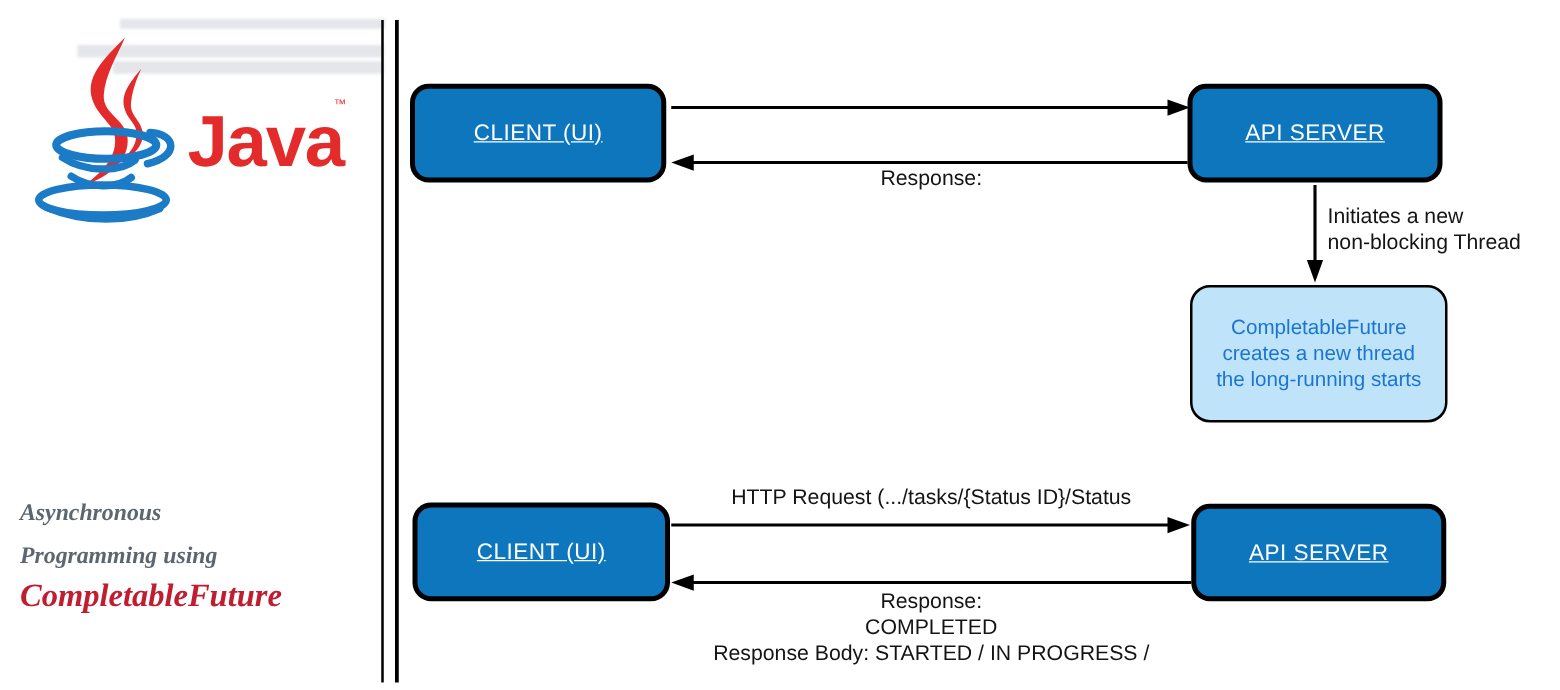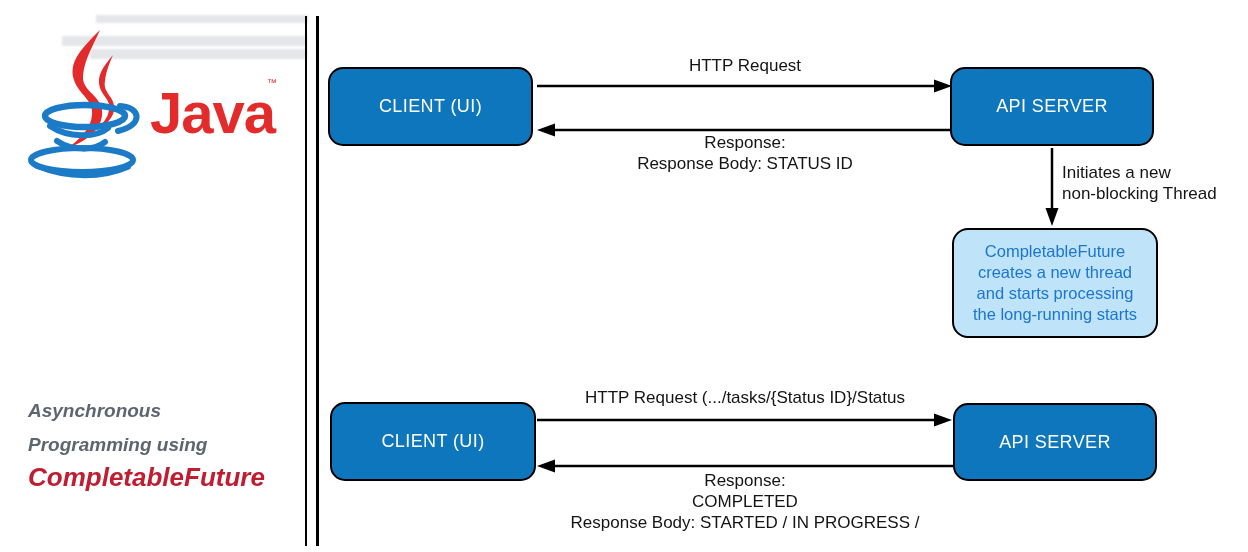--- a/index.html
+++ b/index.html
@@ -14,28 +14,28 @@
   .g3{left:90px;top:49px;width:217px;height:10px;}
   
   .vline{position:absolute;background:#000;}
   .v1{left:305px;top:16px;width:2px;height:530px;}
   .v2{left:316px;top:16px;width:3px;height:530px;}
   
   .java-logo{position:absolute;left:8px;top:14px;width:290px;height:175px;}
   .java-word{font-family:"Liberation Sans",sans-serif;font-weight:600;font-size:58px;fill:var(--java-red);letter-spacing:-1px;}
   .java-tm{font-family:"Liberation Sans",sans-serif;font-size:10px;fill:var(--java-red);}
   
-  .caption{position:absolute;left:28px;top:394px;font-style:italic;font-weight:bold;}
+  .caption{position:absolute;left:16px;top:394px;font-style:italic;font-weight:bold;font-family:Liberation Serif, serif;}
   .cap-line{font-size:19px;line-height:34px;color:var(--caption-gray);}
   .cap-emph{font-size:26px;line-height:30px;color:var(--caption-red);}
   
   .node{
-    position:absolute;background:var(--node-fill);border:2px solid #000000;border-radius:15px;
+    position:absolute;background:var(--node-fill);border:4px solid #000000;border-radius:15px;
     color:var(--node-text);display:flex;align-items:center;justify-content:center;
-    font-size:18px;letter-spacing:.4px;box-sizing:border-box;
+    font-size:18px;letter-spacing:.4px;box-sizing:border-box;text-decoration:underline;
   }
   .client1{left:328px;top:67px;width:205px;height:79px;}
   .api1{left:950px;top:67px;width:204px;height:79px;}
   .client2{left:330px;top:402px;width:206px;height:79px;}
   .api2{left:953px;top:403px;width:204px;height:78px;}
   .future{
     position:absolute;left:952px;top:228px;width:206px;height:110px;box-sizing:border-box;
     background:var(--future-fill);border:2.5px solid #000;border-radius:16px;
     color:var(--future-text);font-size:16.5px;line-height:21px;
     display:flex;flex-direction:column;align-items:center;justify-content:center;text-align:center;
@@ -112,34 +112,31 @@
 
   <div class="node client1">
     <span>CLIENT (UI)</span>
   </div>
   <div class="node api1">
     <span>API SERVER</span>
   </div>
   <div class="future">
     <div>CompletableFuture</div>
     <div>creates a new thread</div>
-    <div>and starts processing</div>
     <div>the long-running starts</div>
   </div>
   <div class="node client2">
     <span>CLIENT (UI)</span>
   </div>
   <div class="node api2">
     <span>API SERVER</span>
   </div>
 
-  <div class="lbl req1">HTTP Request</div>
   <div class="lbl resp1">
     <div>Response:</div>
-    <div>Response Body: STATUS ID</div>
   </div>
   <div class="lbl thread">
     <div>Initiates a new</div>
     <div>non-blocking Thread</div>
   </div>
   <div class="lbl req2">HTTP Request (.../tasks/{Status ID}/Status</div>
   <div class="lbl resp2">
     <div>Response:</div>
     <div>COMPLETED</div>
     <div>Response Body: STARTED / IN PROGRESS /</div>

